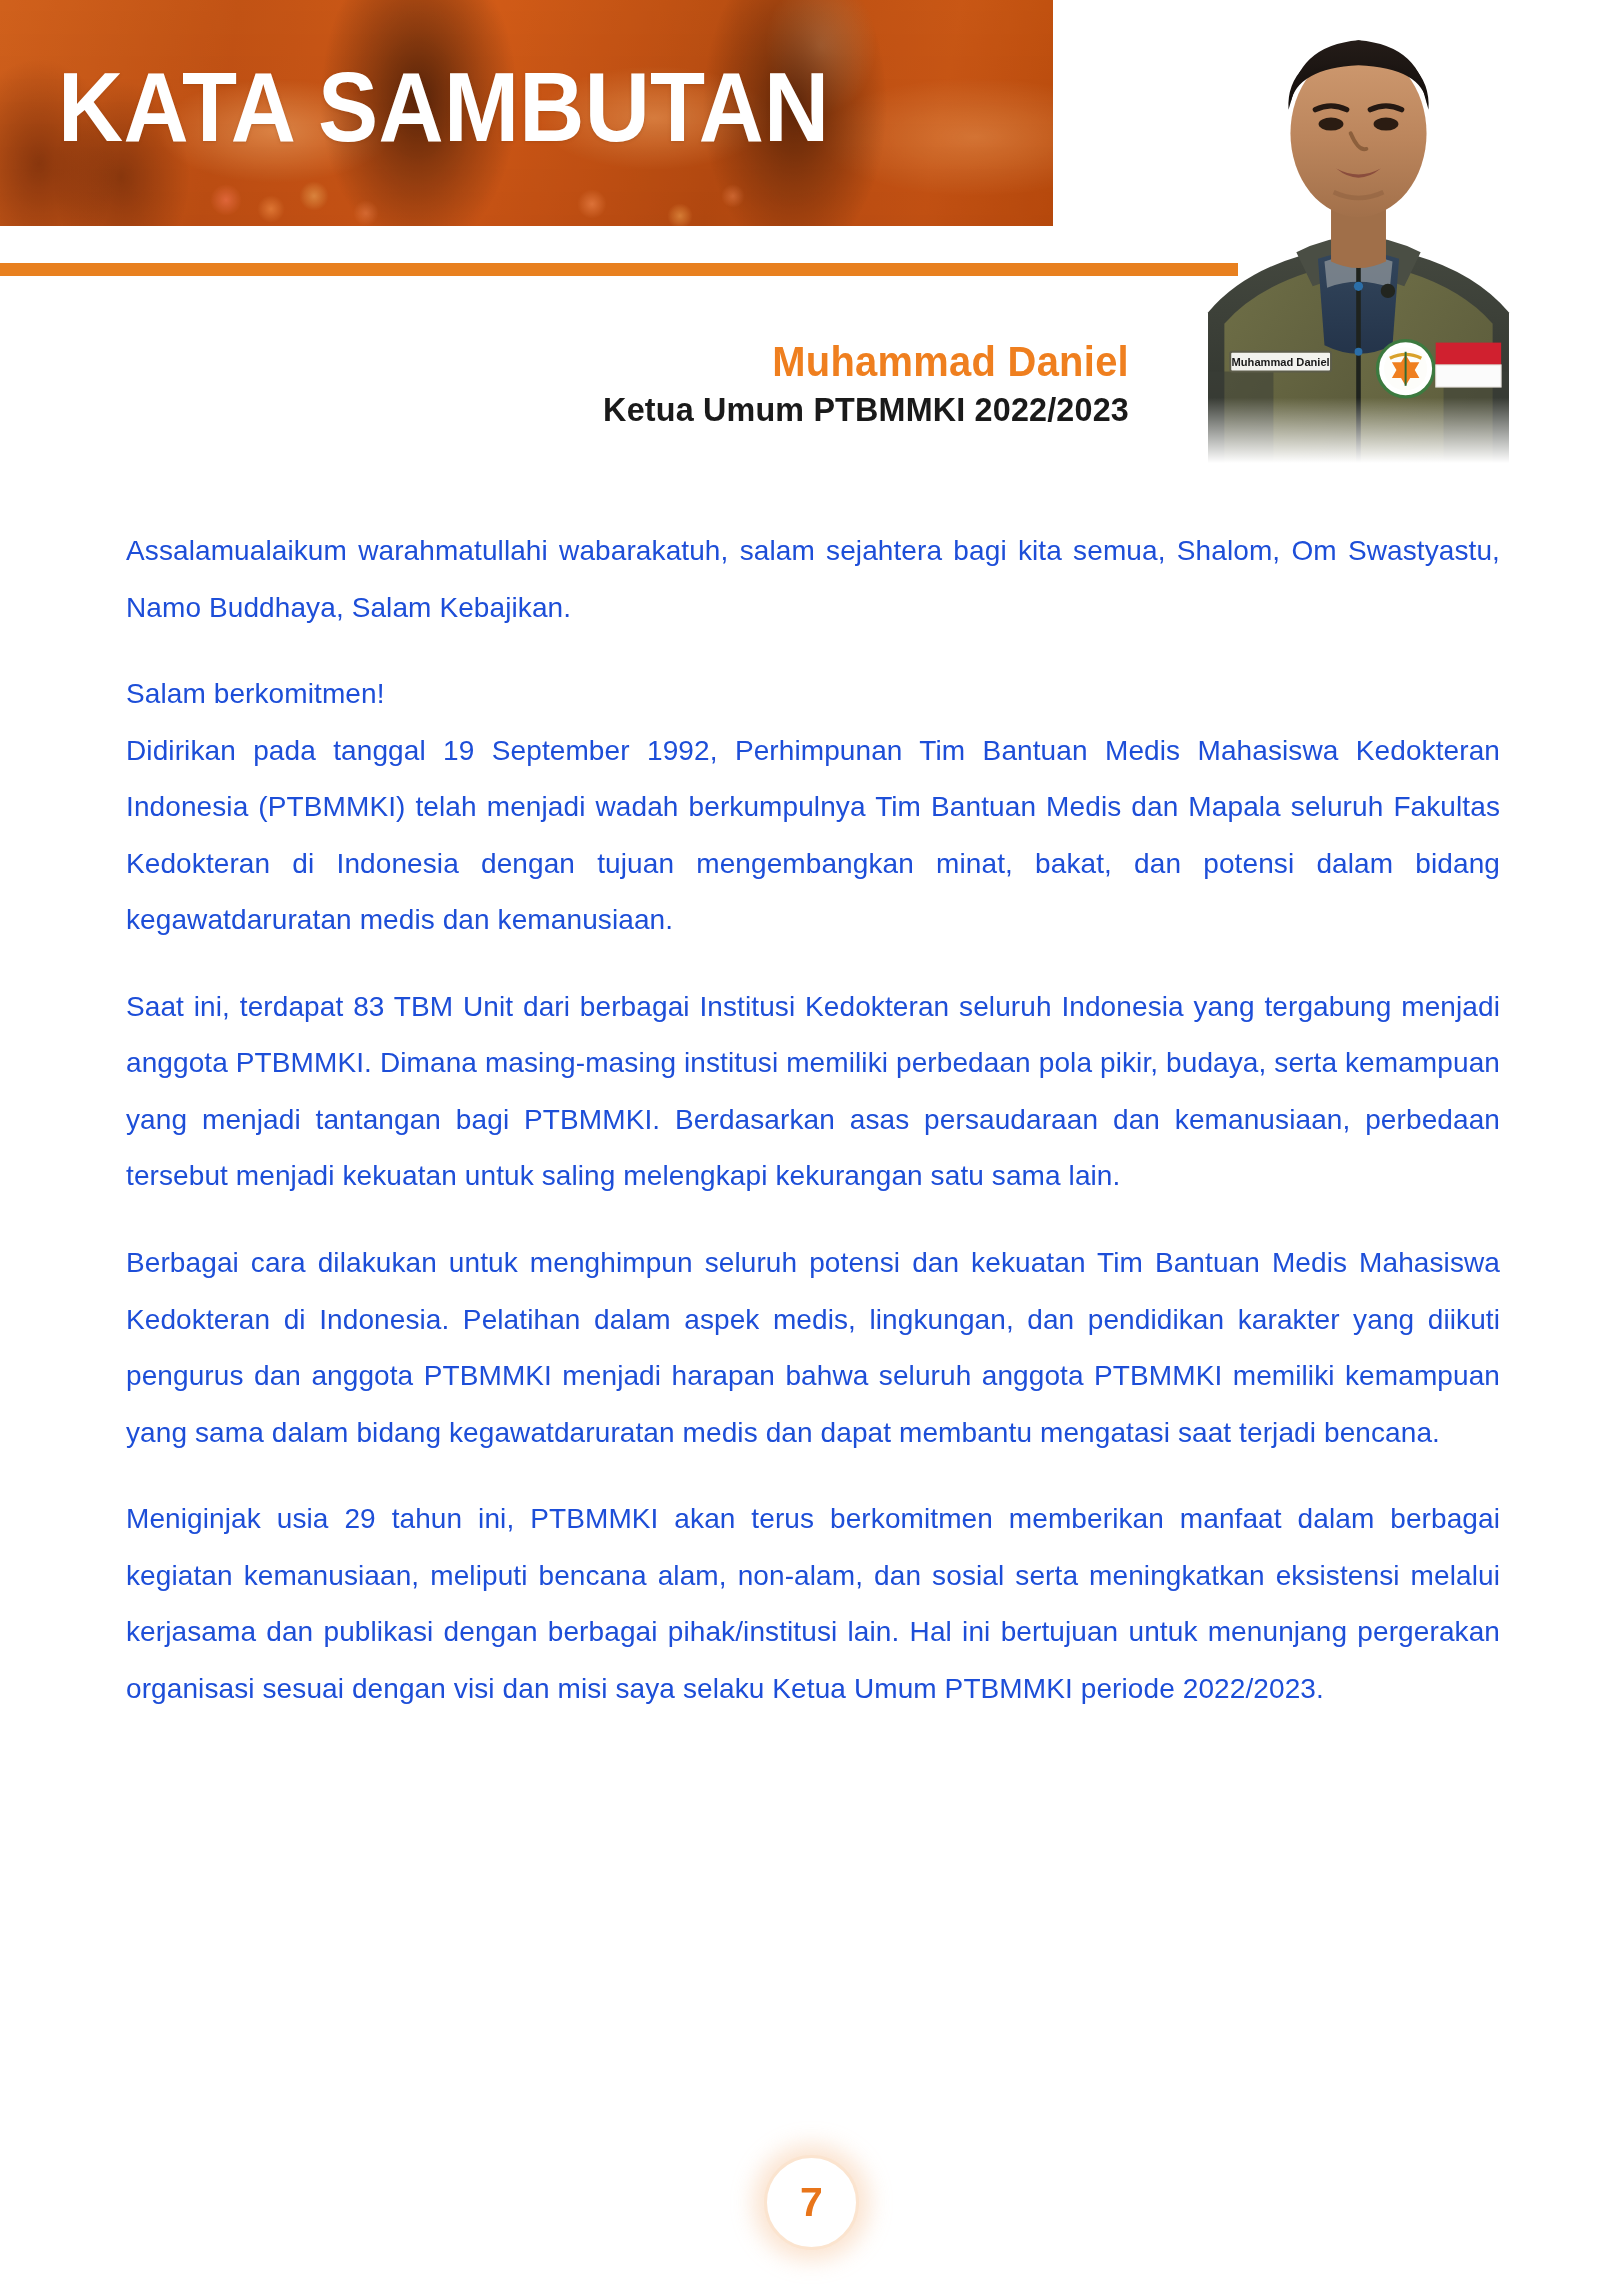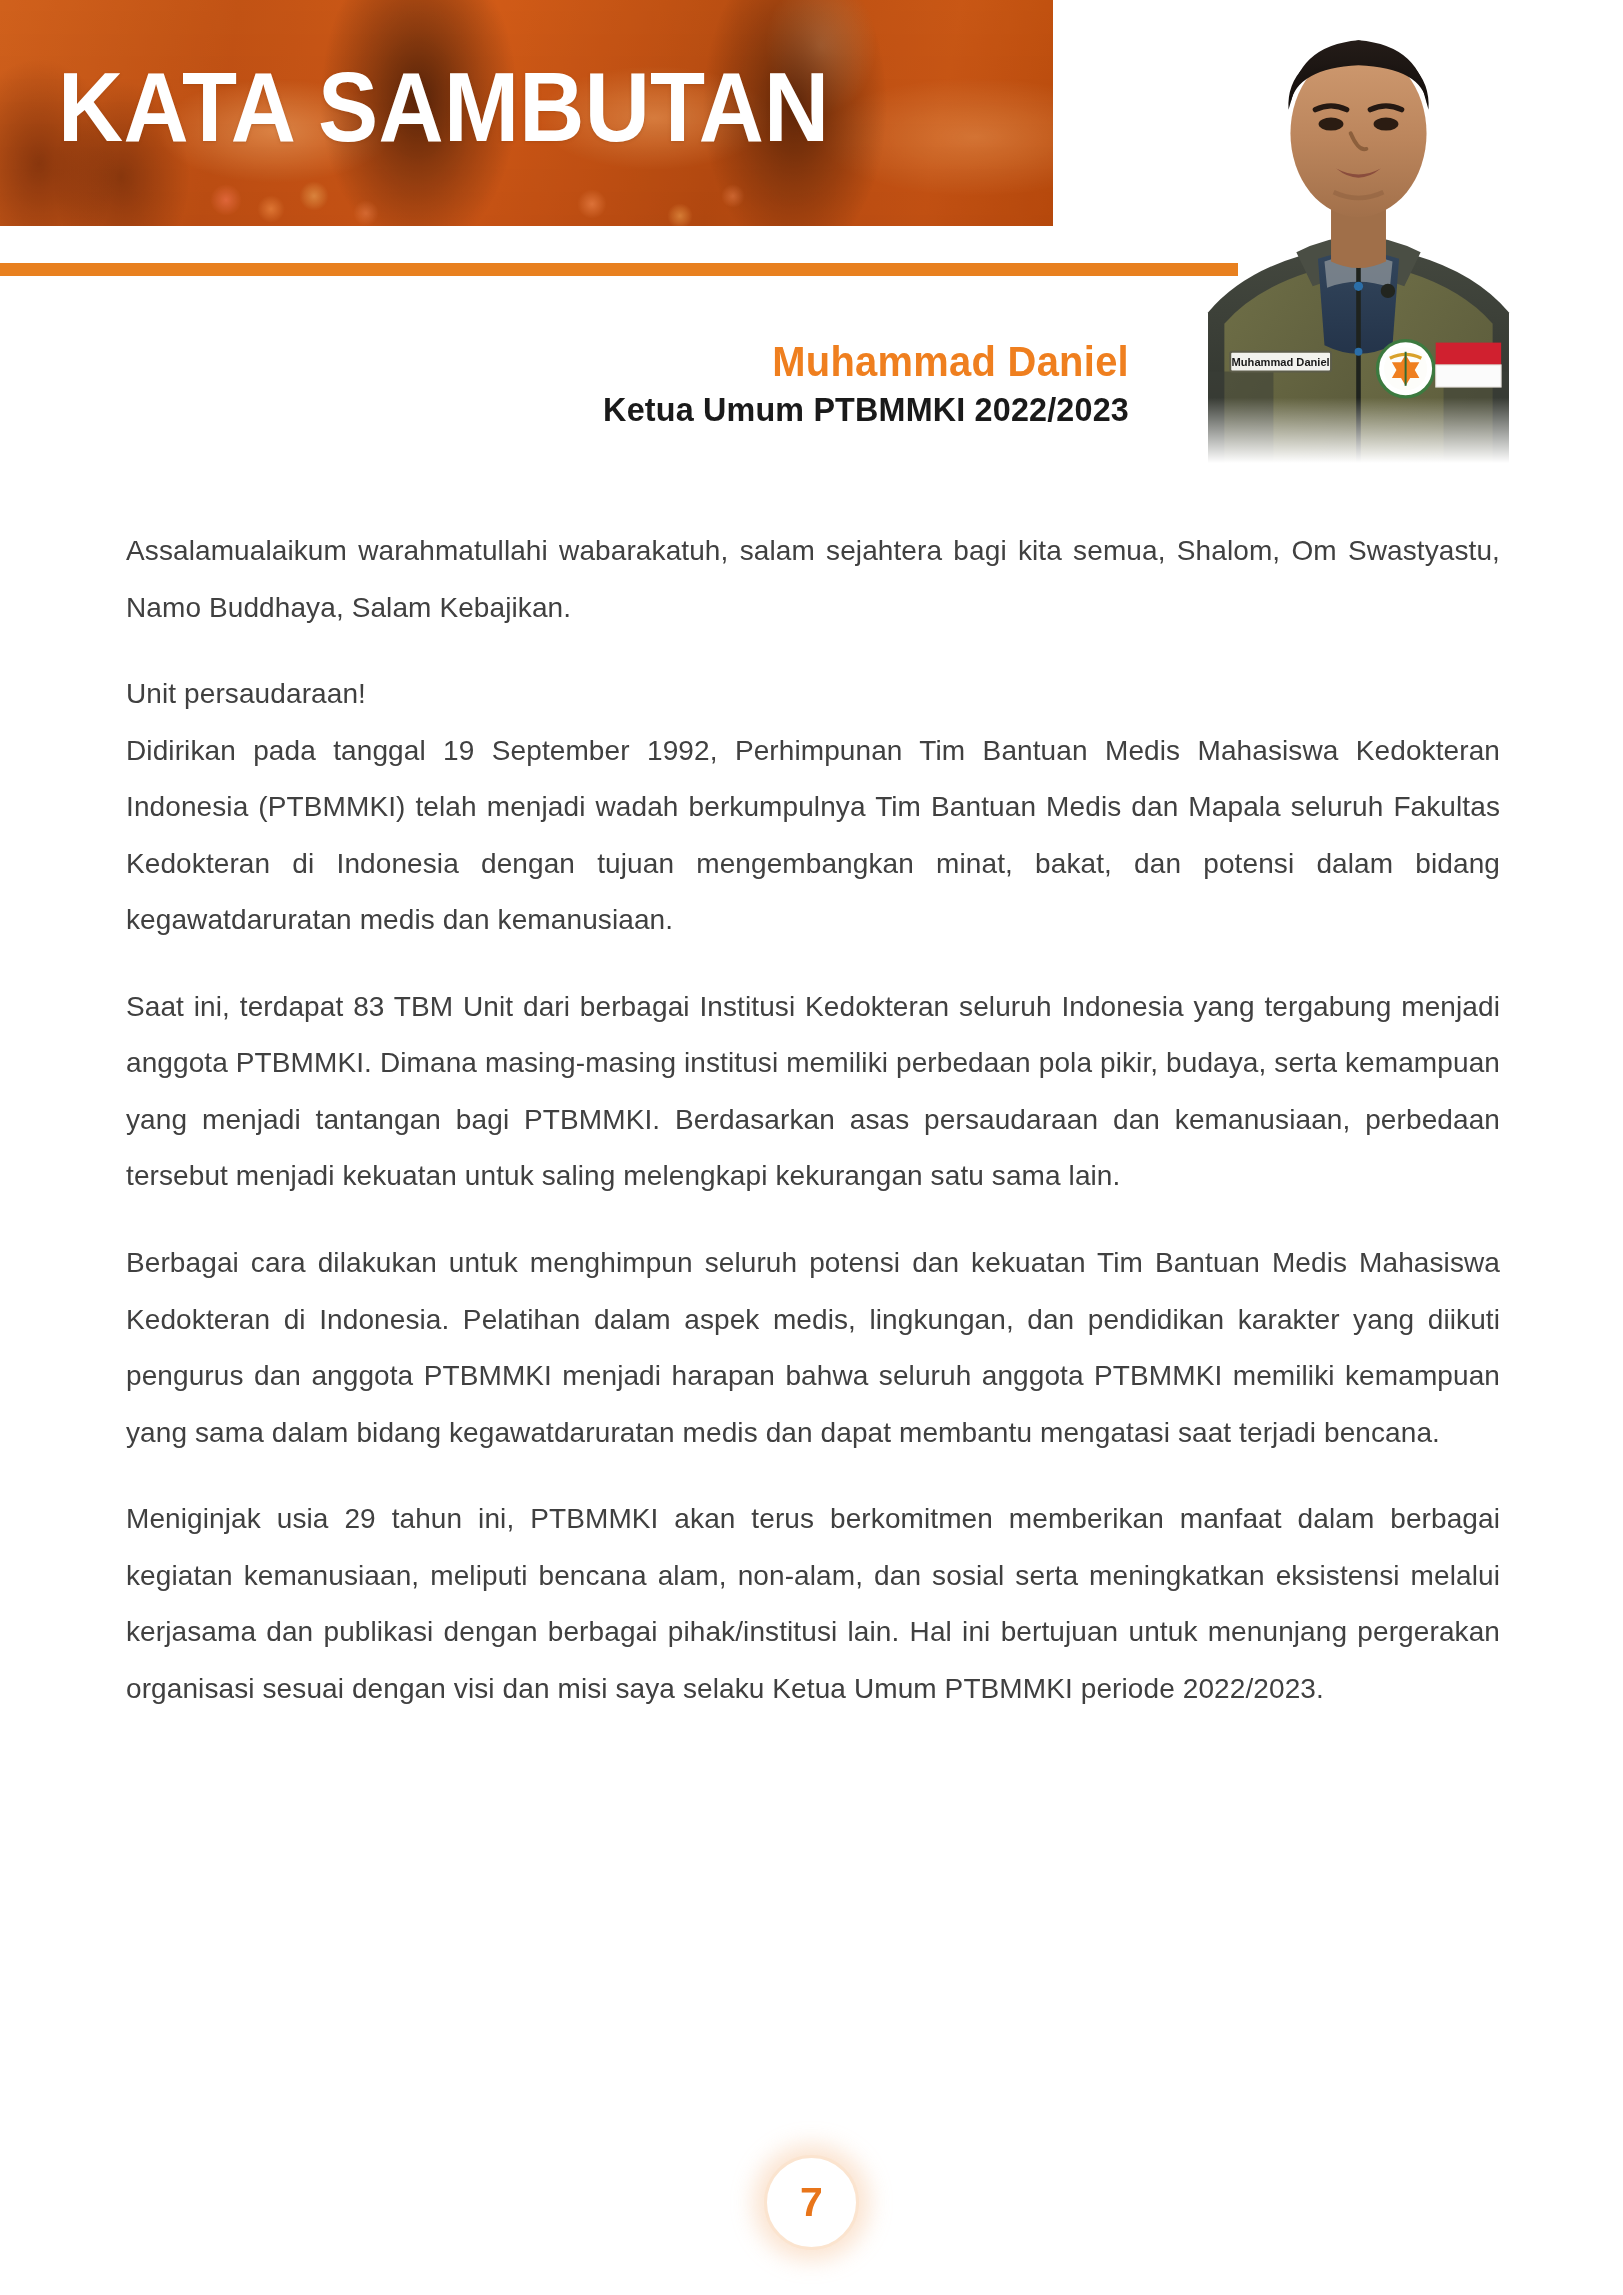--- a/index.html
+++ b/index.html
@@ -84,21 +84,21 @@
     font-size:34px; line-height:1.1;
     font-weight:600; color:#1a1a1a;
     transform:scaleX(.95); transform-origin:right center;
     letter-spacing:0.2px;
   }
 
   
   #letter-body{
     position:absolute; left:126px; top:523px;
     width:1374px;
-    color:#404040;
+    color:#1d4ed8;
     font-size:28px;
     line-height:2.02;
     text-align:justify;
     text-justify:inter-word;
     font-weight:400;
     letter-spacing:0.1px;
   }
   #letter-body p{ margin:0 0 30px 0; }
   #letter-body p:last-child{ margin-bottom:0; }
   #letter-body p.tight{ margin-bottom:0; }
@@ -214,21 +214,21 @@
   </svg>
 </div>
 
 <div id="name-block">
   <div id="person-name">Muhammad Daniel</div>
   <div id="person-role">Ketua Umum PTBMMKI 2022/2023</div>
 </div>
 
 <div id="letter-body">
   <p>Assalamualaikum warahmatullahi wabarakatuh, salam sejahtera bagi kita semua, Shalom, Om Swastyastu, Namo Buddhaya, Salam Kebajikan.</p>
-  <p class="tight">Unit persaudaraan!</p>
+  <p class="tight">Salam berkomitmen!</p>
   <p>Didirikan pada tanggal 19 September 1992, Perhimpunan Tim Bantuan Medis Mahasiswa Kedokteran Indonesia (PTBMMKI) telah menjadi wadah berkumpulnya Tim Bantuan Medis dan Mapala seluruh Fakultas Kedokteran di Indonesia dengan tujuan mengembangkan minat, bakat, dan potensi dalam bidang kegawatdaruratan medis dan kemanusiaan.</p>
   <p>Saat ini, terdapat 83 TBM Unit dari berbagai Institusi Kedokteran seluruh Indonesia yang tergabung menjadi anggota PTBMMKI. Dimana masing-masing institusi memiliki perbedaan pola pikir, budaya, serta kemampuan yang menjadi tantangan bagi PTBMMKI. Berdasarkan asas persaudaraan dan kemanusiaan, perbedaan tersebut menjadi kekuatan untuk saling melengkapi kekurangan satu sama lain.</p>
   <p>Berbagai cara dilakukan untuk menghimpun seluruh potensi dan kekuatan Tim Bantuan Medis Mahasiswa Kedokteran di Indonesia. Pelatihan dalam aspek medis, lingkungan, dan pendidikan karakter yang diikuti pengurus dan anggota PTBMMKI menjadi harapan bahwa seluruh anggota PTBMMKI memiliki kemampuan yang sama dalam bidang kegawatdaruratan medis dan dapat membantu mengatasi saat terjadi bencana.</p>
   <p>Meniginjak usia 29 tahun ini, PTBMMKI akan terus berkomitmen memberikan manfaat dalam berbagai kegiatan kemanusiaan, meliputi bencana alam, non-alam, dan sosial serta meningkatkan eksistensi melalui kerjasama dan publikasi dengan berbagai pihak/institusi lain. Hal ini bertujuan untuk menunjang pergerakan organisasi sesuai dengan visi dan misi saya selaku Ketua Umum PTBMMKI periode 2022/2023.</p>
 </div>
 
 <div id="page-number-badge">
   <span id="page-number">7</span>
 </div>
 

